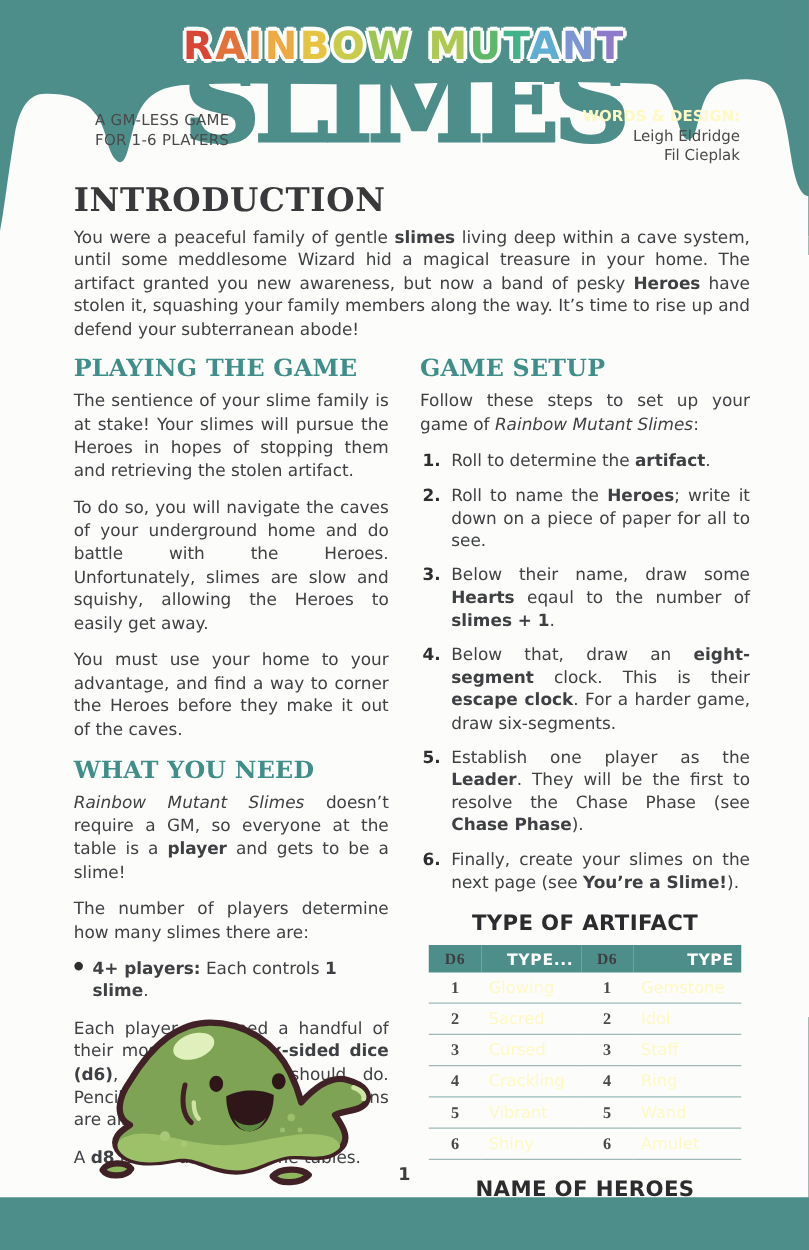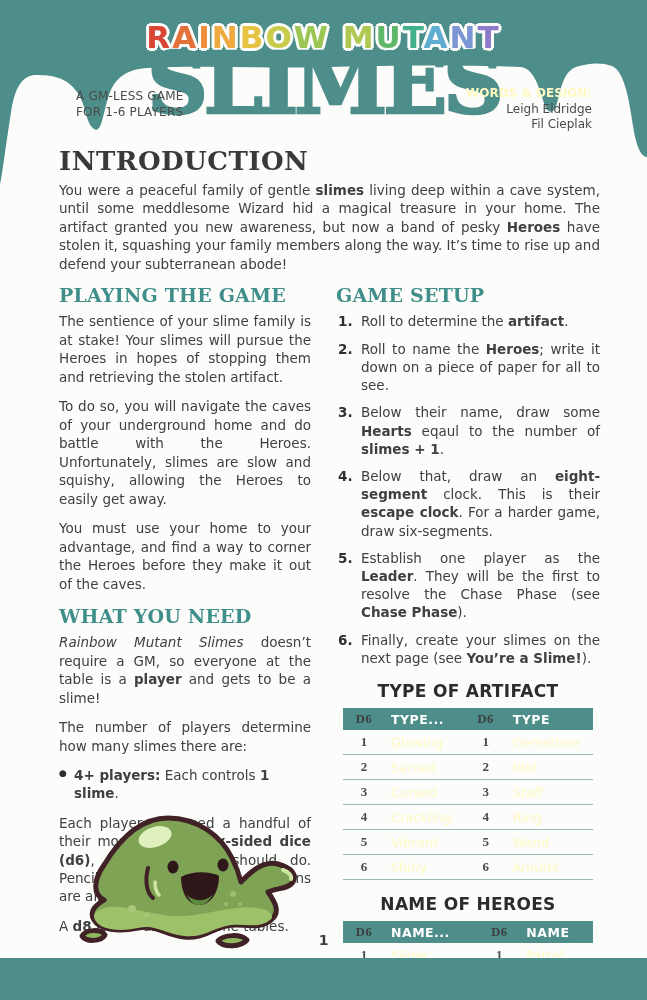--- a/index.html
+++ b/index.html
@@ -36,21 +36,21 @@
   ul.bullets{list-style:none;margin:2px 0 11px 0;padding:0;}
   ul.bullets li{font-size:13.5px;line-height:1.35;margin:0 0 7px 0;padding-left:15px;position:relative;}
   ul.bullets li::before{content:"●";position:absolute;left:0;top:1px;font-size:9px;color:#2e2e30;}
   ol.steps{list-style:none;margin:4px 0 10px 0;padding:0;counter-reset:st;}
   ol.steps li{font-size:13.5px;line-height:1.35;margin:0 0 9px 0;padding-left:25px;
               position:relative;text-align:justify;counter-increment:st;}
   ol.steps li::before{content:counter(st) ".";position:absolute;left:2px;top:0;font-weight:bold;color:#2e2e30;}
   .table-title{text-align:center;font-weight:bold;font-size:17px;color:#2c2c2e;
                letter-spacing:.3px;margin:14px 0 7px 0;}
   table{border-collapse:collapse;width:250px;margin:0 auto;font-size:13px;}
-  th{background:#4d8e8b;color:#fff;text-align:left;font-size:12.5px;letter-spacing:.5px;
+  th{background:#4d8e8b;color:#fff;text-align:right;font-size:12.5px;letter-spacing:.5px;
      padding:4px 6px 3px 6px;}
   td{padding:4px 6px;border-bottom:1px solid #9cb9b7;color:#fef9c3;}
   .num{width:30px;text-align:center;font-weight:bold;color:#3d3d3f;font-family:Liberation Serif, serif;}
   tbody .num{color:#4a4a4c;}
   
   .slime-svg{position:absolute;left:60px;top:810px;}
   .page-num{position:absolute;top:932px;left:0;width:647px;text-align:center;
             font-weight:bold;font-size:14px;color:#3c3c3e;}
   .footer-bar{position:absolute;bottom:0;left:0;width:647px;height:42px;background:#4d8e8b;}
 </style>
@@ -97,20 +97,21 @@
         <p><span>The number of players determine how many slimes there are:</span></p>
         <ul class="bullets">
             <li><span class="b">4+ players:</span><span> Each controls </span><span class="b">1 slime</span><span>.</span></li>
           </ul>
         <p><span>Each player will need a handful of their most colourful </span><span class="b">six-sided dice (d6)</span><span>, around six (6) should do. Pencils, paper, and beads or tokens are also useful.</span></p>
         <p><span>A </span><span class="b">d8</span><span> is also used for some tables.</span></p>
       </div>
 
       <div class="col-right">
         <h2 style="margin-top:0">GAME SETUP</h2>
+        <p><span>Follow these steps to set up your game of </span><span class="i">Rainbow Mutant Slimes</span><span>:</span></p>
         <ol class="steps">
             <li><span>Roll to determine the </span><span class="b">artifact</span><span>.</span></li>
             <li><span>Roll to name the </span><span class="b">Heroes</span><span>; write it down on a piece of paper for all to see.</span></li>
             <li><span>Below their name, draw some </span><span class="b">Hearts</span><span> eqaul to the number of </span><span class="b">slimes + 1</span><span>.</span></li>
             <li><span>Below that, draw an </span><span class="b">eight-segment</span><span> clock. This is their </span><span class="b">escape clock</span><span>. For a harder game, draw six-segments.</span></li>
             <li><span>Establish one player as the </span><span class="b">Leader</span><span>. They will be the first to resolve the Chase Phase (see </span><span class="b">Chase Phase</span><span>).</span></li>
             <li><span>Finally, create your slimes on the next page (see </span><span class="b">You’re a Slime!</span><span>).</span></li>
           </ol>
 
         <div class="table-title">TYPE OF ARTIFACT</div>

